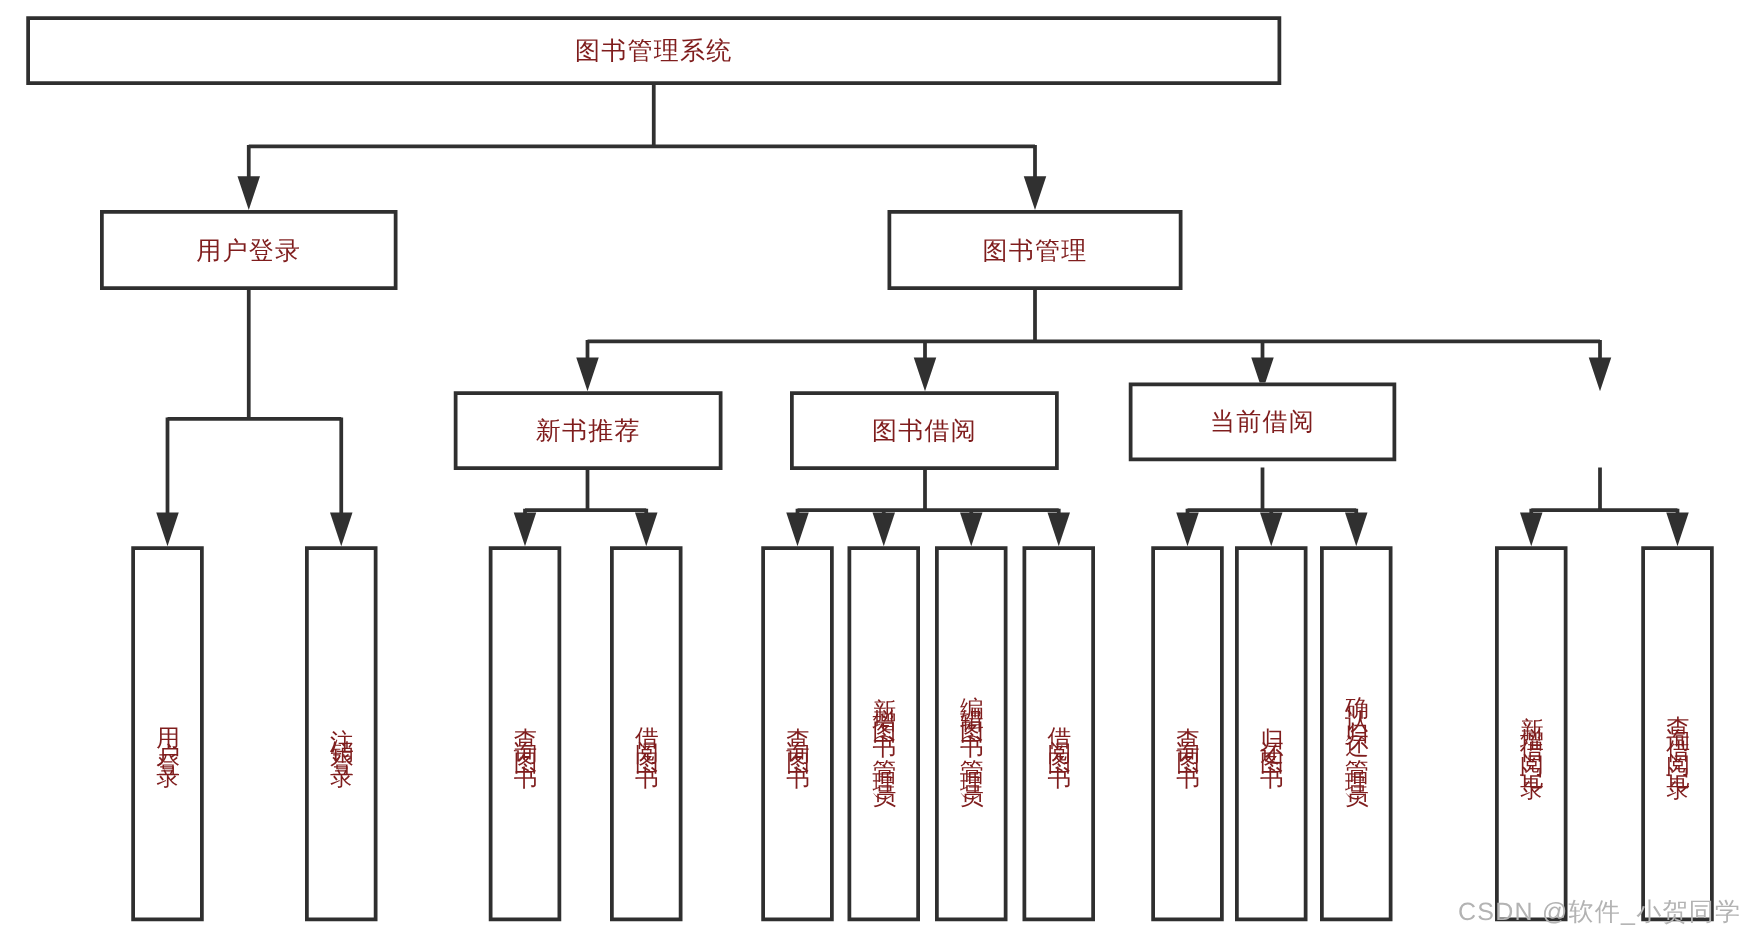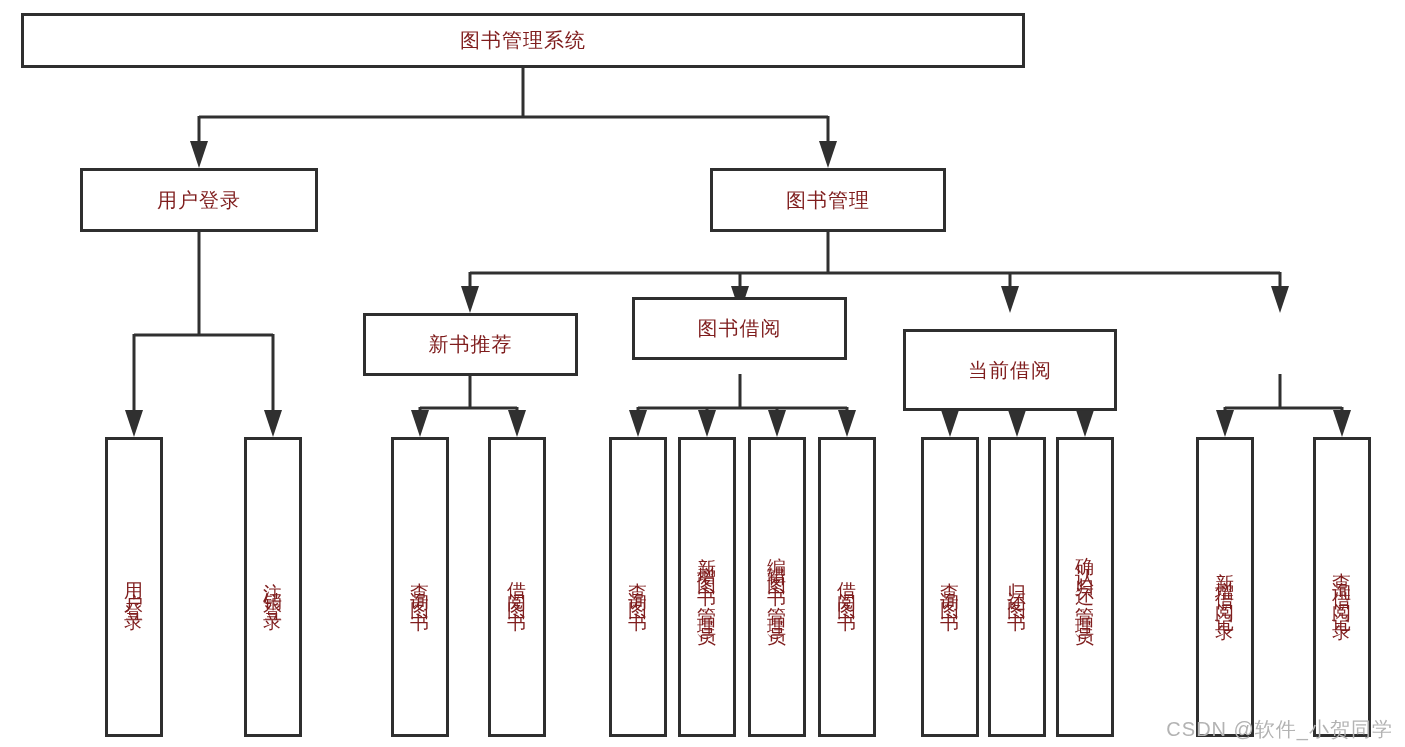--- a/index.html
+++ b/index.html
@@ -93,22 +93,22 @@
       <polygon points="1342,437 1333,410 1351,410"></polygon>
     </g>
   </svg>
 
   <div class="node h" style="left:21px; top:13px; width:1004px; height:55px;">图书管理系统</div>
 
   <div class="node h" style="left:80px; top:168px; width:238px; height:64px;">用户登录</div>
   <div class="node h" style="left:363px; top:313px; width:215px; height:63px;">新书推荐</div>
 
   <div class="node h" style="left:710px; top:168px; width:236px; height:64px;">图书管理</div>
-  <div class="node h" style="left:632px; top:297px; width:215px; height:63px;">图书借阅</div>
-  <div class="node h" style="left:903px; top:329px; width:214px; height:82px;">当前借阅</div>
+  <div class="node h" style="left:632px; top:313px; width:215px; height:63px;">图书借阅</div>
+  <div class="node h" style="left:903px; top:306px; width:214px; height:63px;">当前借阅</div>
 
   <div class="node v" style="left:105px; top:437px; width:58px; height:300px;">用户登录</div>
   <div class="node v" style="left:244px; top:437px; width:58px; height:300px;">注销登录</div>
 
   <div class="node v" style="left:391px; top:437px; width:58px; height:300px;">查询图书</div>
   <div class="node v" style="left:488px; top:437px; width:58px; height:300px;">借阅图书</div>
 
   <div class="node v" style="left:609px; top:437px; width:58px; height:300px;">查询图书</div>
   <div class="node v" style="left:678px; top:437px; width:58px; height:300px;">新增图书（管理员）</div>
   <div class="node v" style="left:748px; top:437px; width:58px; height:300px;">编辑图书（管理员）</div>

